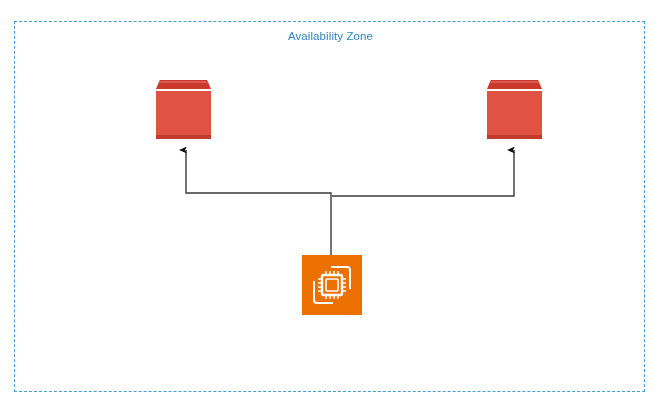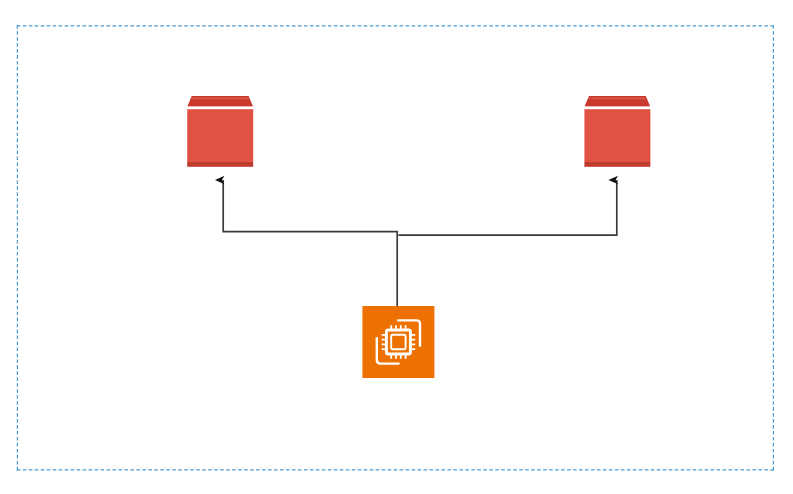--- a/index.html
+++ b/index.html
@@ -119,20 +119,21 @@
     height: 412px;
     pointer-events: none;
   }
 </style>
 </head>
 <body>
 
 <div id="canvas" style="width: 661px; height: 412px; background: rgb(255, 255, 255);">
 
   <div id="az-boundary" style="border-color: rgb(74, 155, 212); border-style: dashed;"></div>
+  <div id="az-label" style="color: rgb(46, 134, 193);">Availability Zone</div>
 
   <div class="cube" id="cube-left" style="left: 156px; top: 80px; width: 55px; height: 59px;">
     <div class="lid"></div>
     <div class="lid-hi"></div>
     <div class="gap"></div>
     <div class="body" style="background: rgb(224, 82, 67);"></div>
     <div class="base"></div>
   </div>
 
   <div class="cube" id="cube-right" style="left: 487px; top: 80px; width: 55px; height: 59px;">

